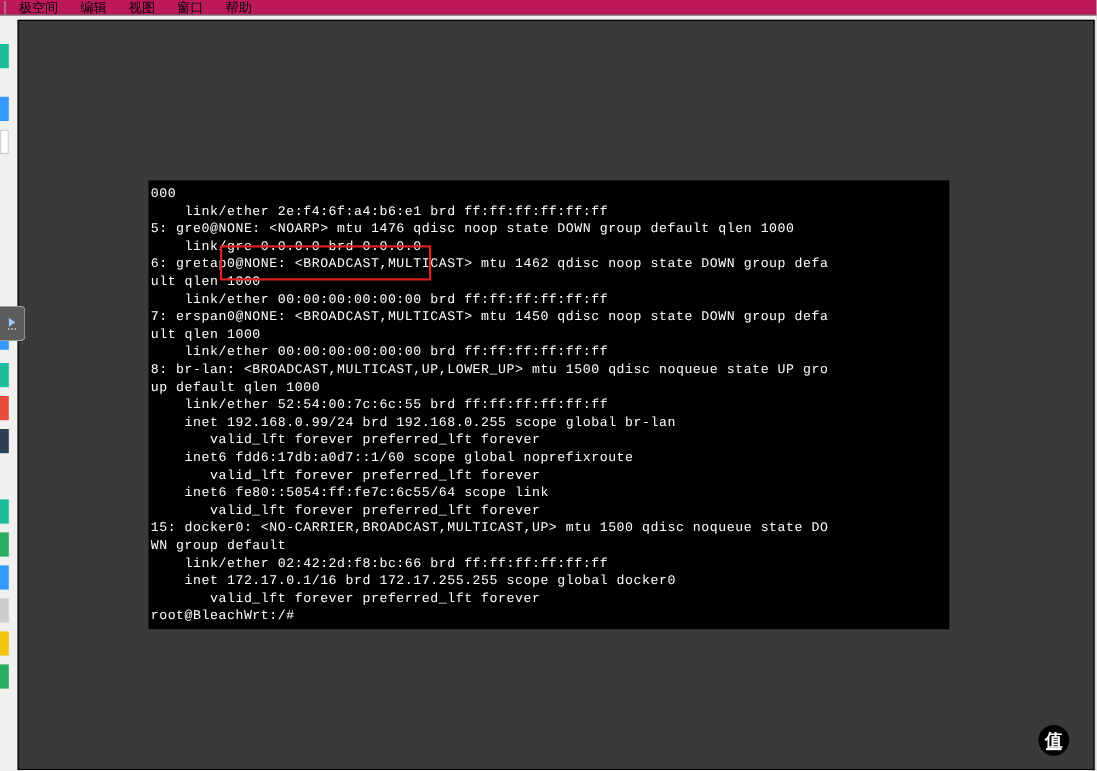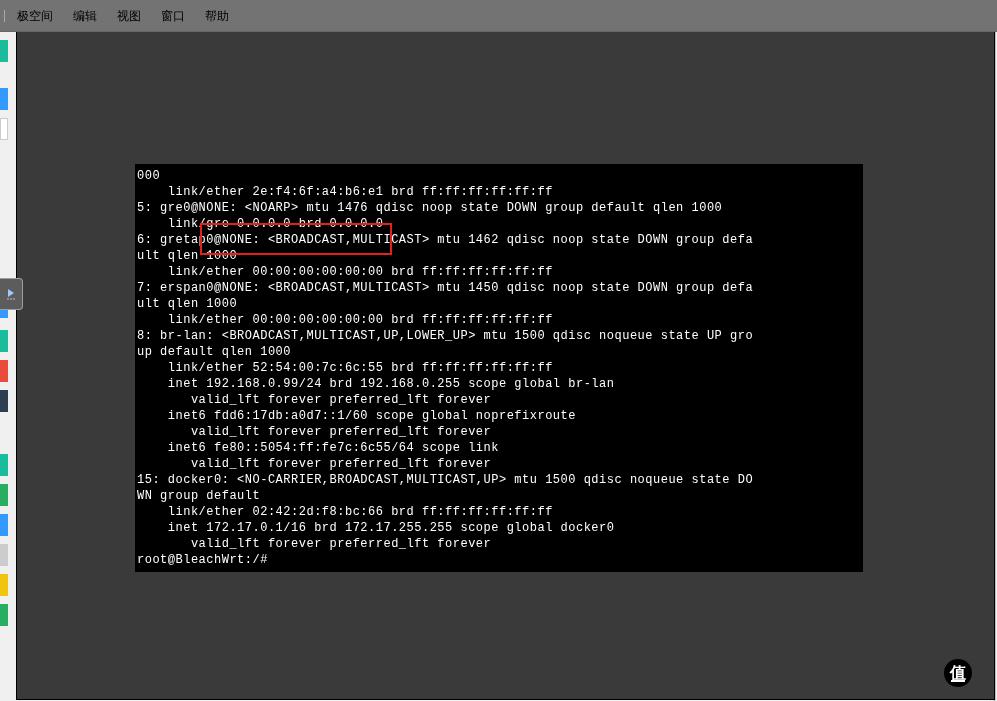--- a/index.html
+++ b/index.html
@@ -10,22 +10,22 @@
     background: #f0f0f0;
     font-family: "SimSun", "Microsoft YaHei", sans-serif;
     overflow: hidden;
     position: relative;
   }
 
   
   .menubar {
     position: absolute;
     top: 0; left: 0; right: 0;
-    height: 32px;
-    background: #737373;
+    height: 14px;
+    background: #be185d;
     border-bottom: 1px solid #666;
     display: flex;
     align-items: center;
     font-size: 12px;
     color: #000;
     padding-left: 4px;
     box-sizing: border-box;
     z-index: 5;
   }
   .menubar .sep {

